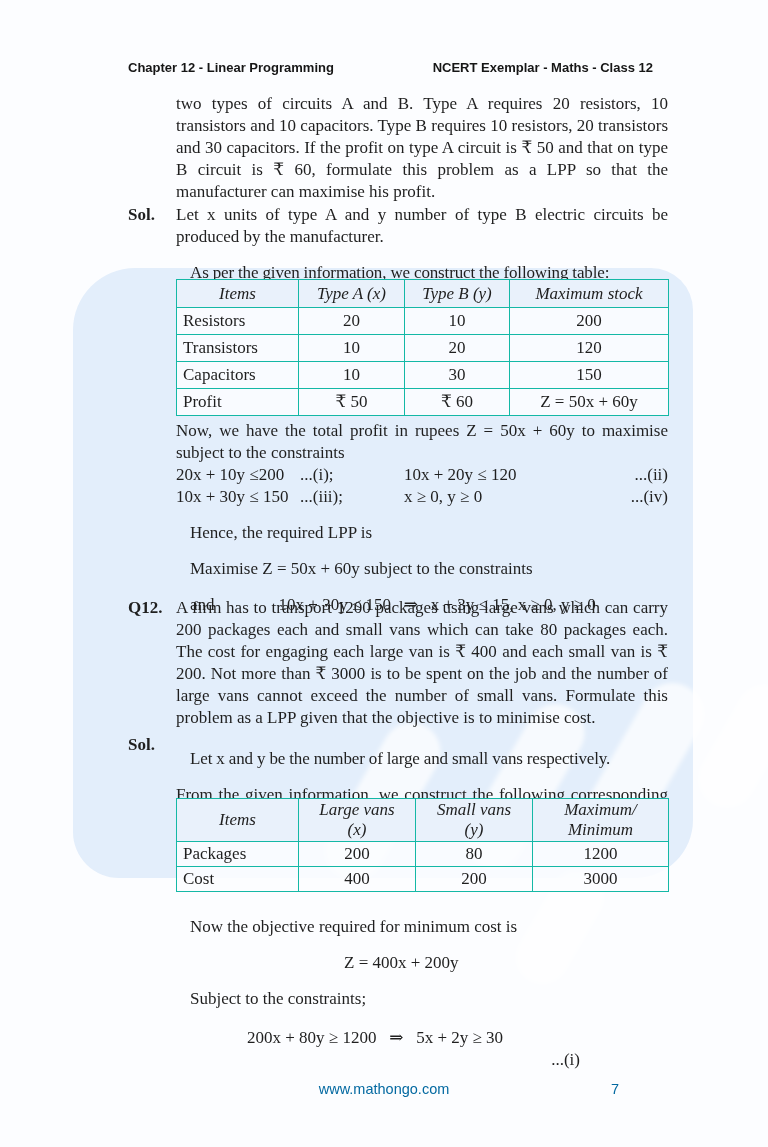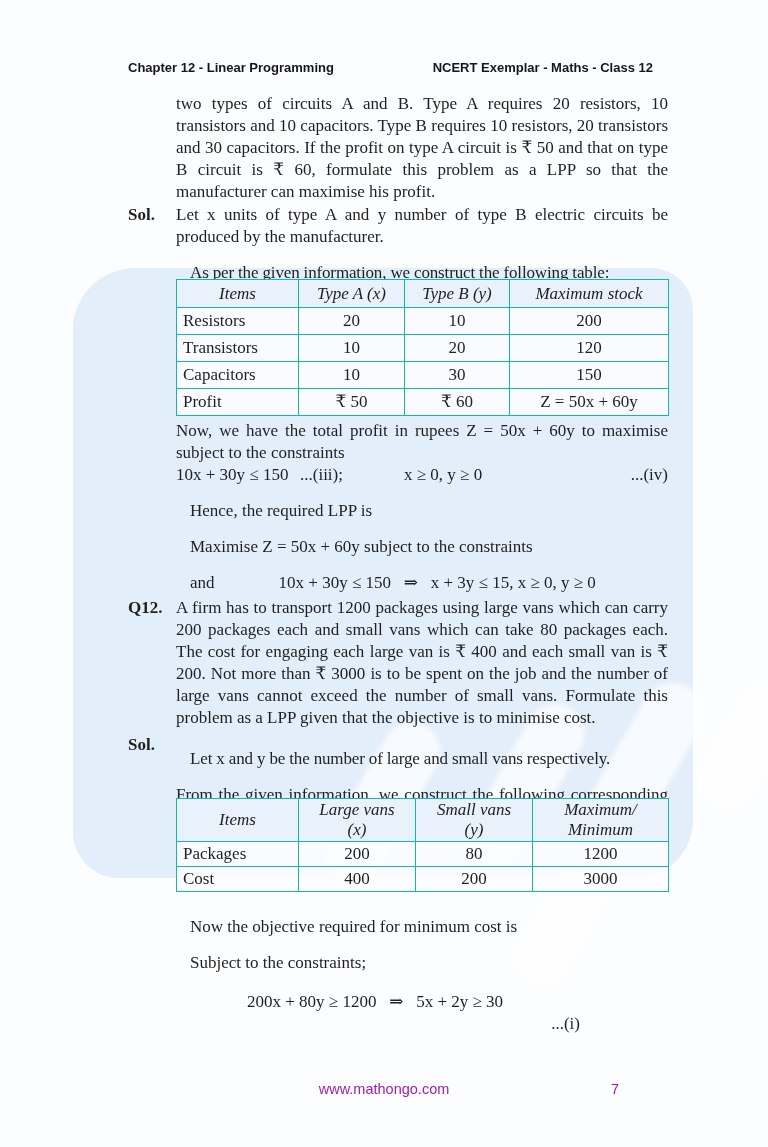--- a/index.html
+++ b/index.html
@@ -31,21 +31,21 @@
   .wm-bar.b5 { left:461px; top:598px; width:52px; height:122px; }
   
   .hdr {
     position:absolute; top:60px; font-family:"Liberation Sans","DejaVu Sans",sans-serif;
     font-size:13px; font-weight:600; color:#161616; white-space:nowrap;
   }
   .hdr.left  { left:128px; }
   .hdr.right { right:115px; }
   .ftr {
     position:absolute; top:1081px; font-family:"Liberation Sans","DejaVu Sans",sans-serif;
-    font-size:14.5px; color:#a21caf;
+    font-size:14.5px; color:#0369a1;
   }
   .ftr.site { left:0; right:0; text-align:center; }
   .ftr.pageno { left:600px; width:30px; text-align:center; }
   
   .blk { position:absolute; left:176px; width:492px; font-size:17px; line-height:22px; }
   .qlabel {
     position:absolute; left:128px; width:46px; font-size:17px; line-height:22px;
     font-weight:bold;
   }
   p.just { margin:0; text-align:justify; }
@@ -147,20 +147,26 @@
           <td>₹ 60</td>
           <td>Z = 50x + 60y</td>
         </tr>
       </tbody>
     </table>
   </div>
 
   <div class="blk" style="top:420px;">
     <p class="just">Now, we have the total profit in rupees Z = 50x + 60y  to maximise subject to the constraints</p>
     <p class="crow">
+      <span class="c1">20x + 10y ≤200</span>
+      <span class="c2">...(i);</span>
+      <span class="c3">10x + 20y ≤ 120</span>
+      <span class="c4">...(ii)</span>
+    </p>
+    <p class="crow">
       <span class="c1">10x + 30y ≤ 150</span>
       <span class="c2">...(iii);</span>
       <span class="c3">x ≥ 0, y ≥ 0</span>
       <span class="c4">...(iv)</span>
     </p>
     <p class="line">Hence, the required LPP is</p>
     <p class="line">Maximise Z = 50x + 60y subject to the constraints</p>
     <p class="line and-row"><span>and</span><span class="eq pre">10x + 30y ≤ 150   ⇒   x + 3y ≤ 15, x ≥ 0, y ≥ 0</span></p>
   </div>
 
@@ -215,20 +221,23 @@
           <td>400</td>
           <td>200</td>
           <td>3000</td>
         </tr>
       </tbody>
     </table>
   </div>
 
   <div class="blk" style="top:902px;">
     <p class="line">Now the objective required for minimum cost is</p>
+    <p class="line">
+        <span class="eq-center">Z = 400x + 200y</span>
+      </p>
     <p class="line">Subject to the constraints;</p>
     <p class="lastrow">
       <span class="eq pre">200x + 80y ≥ 1200   ⇒   5x + 2y ≥ 30</span>
       <span class="ref">...(i)</span>
     </p>
   </div>
 
   <div class="ftr site">www.mathongo.com</div>
   <div class="ftr pageno">7</div>
 

